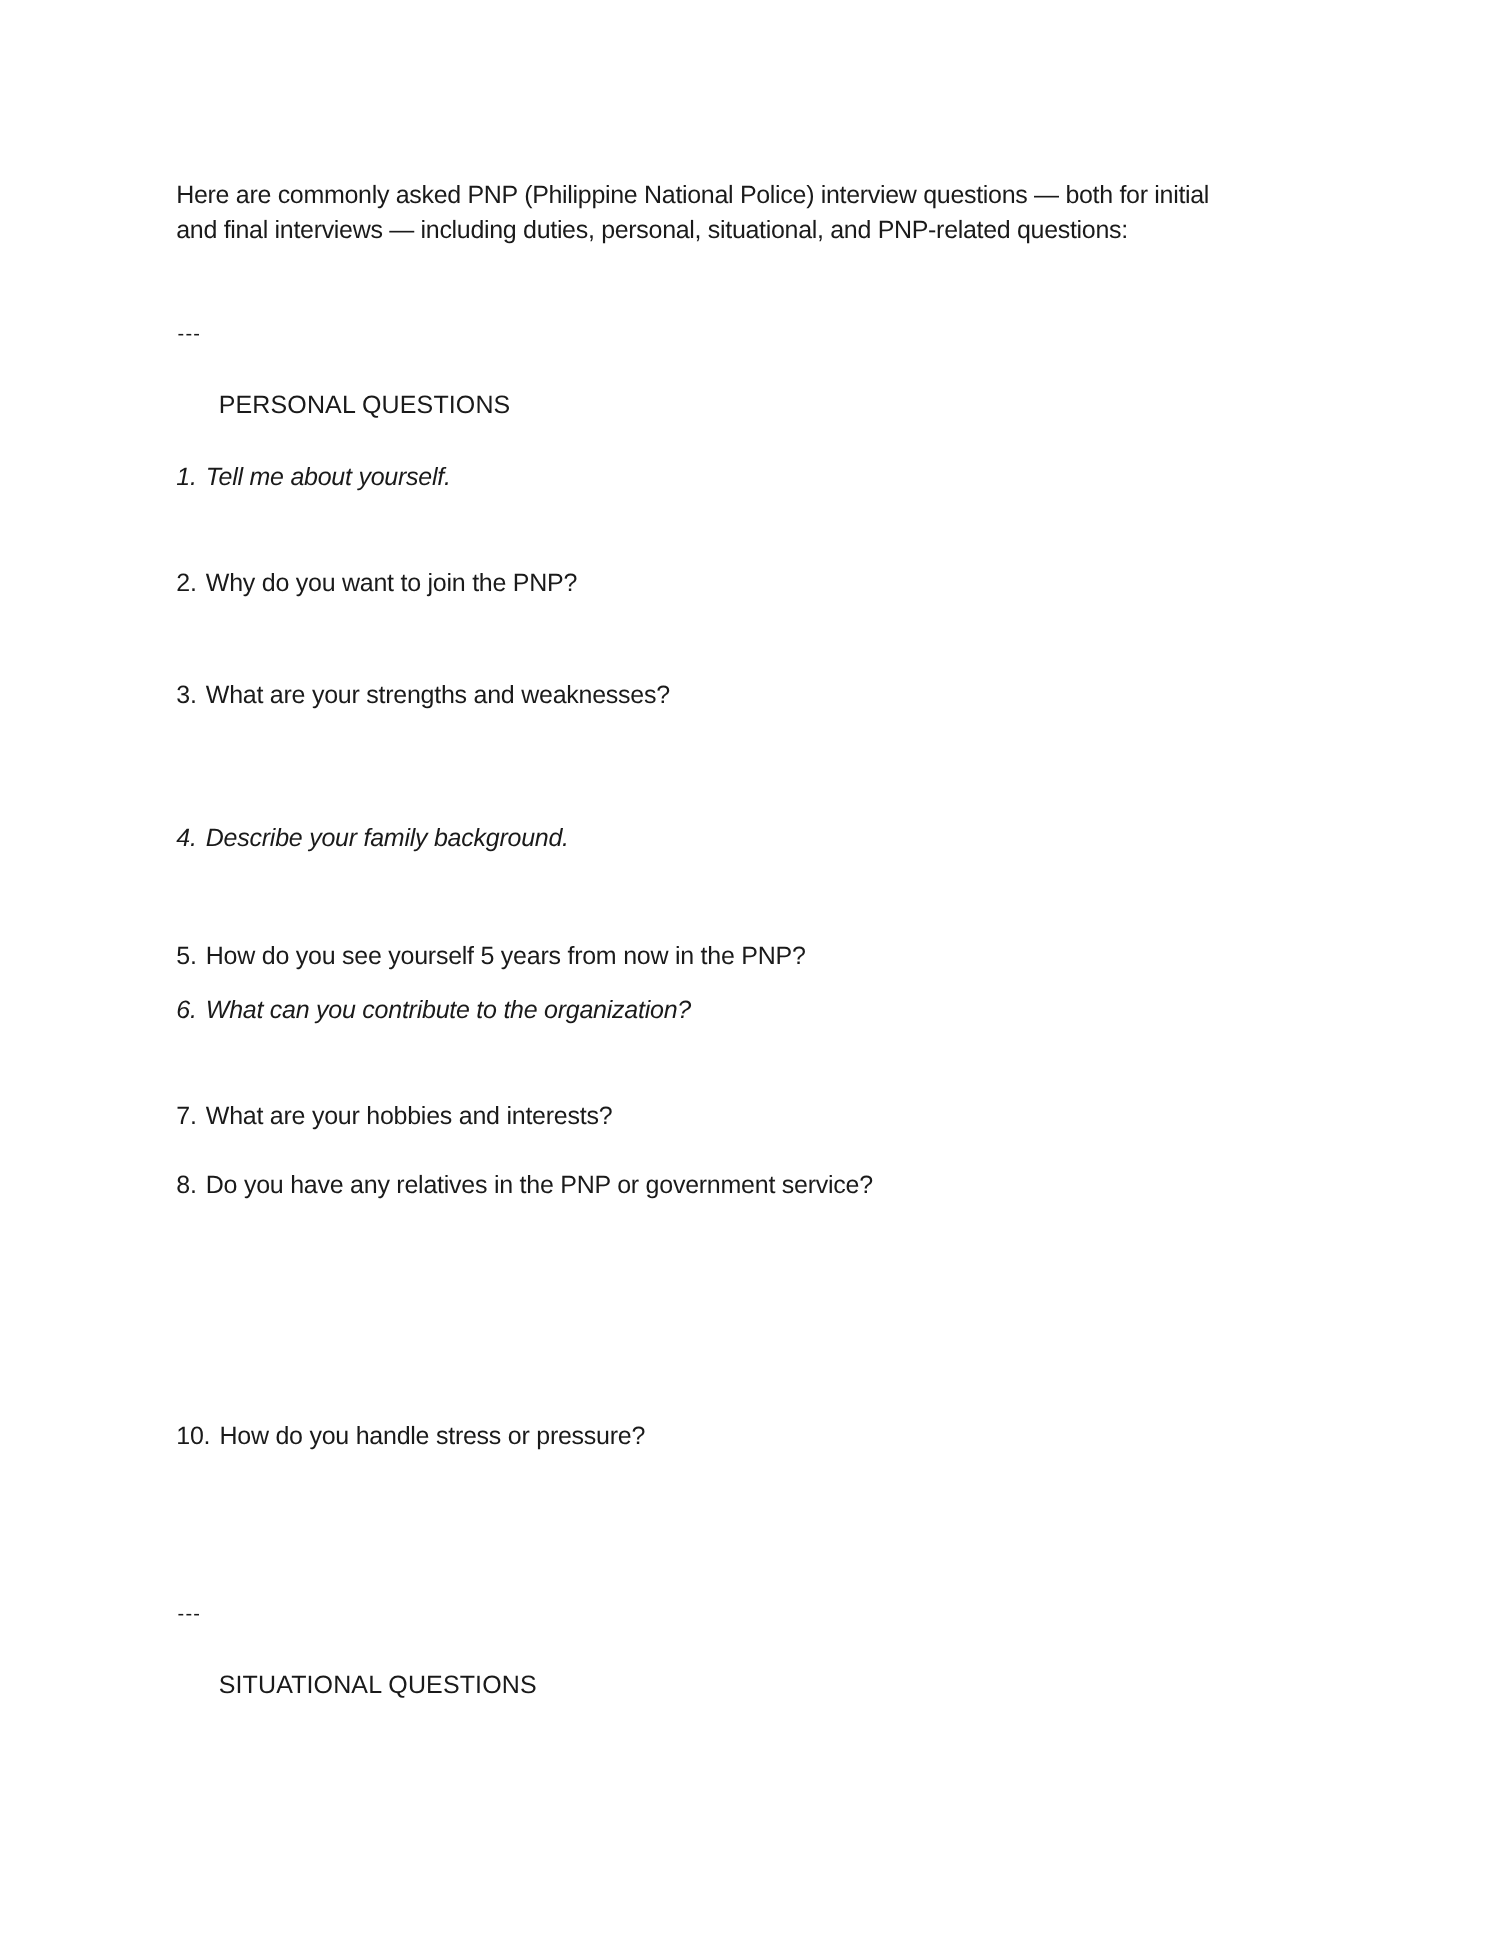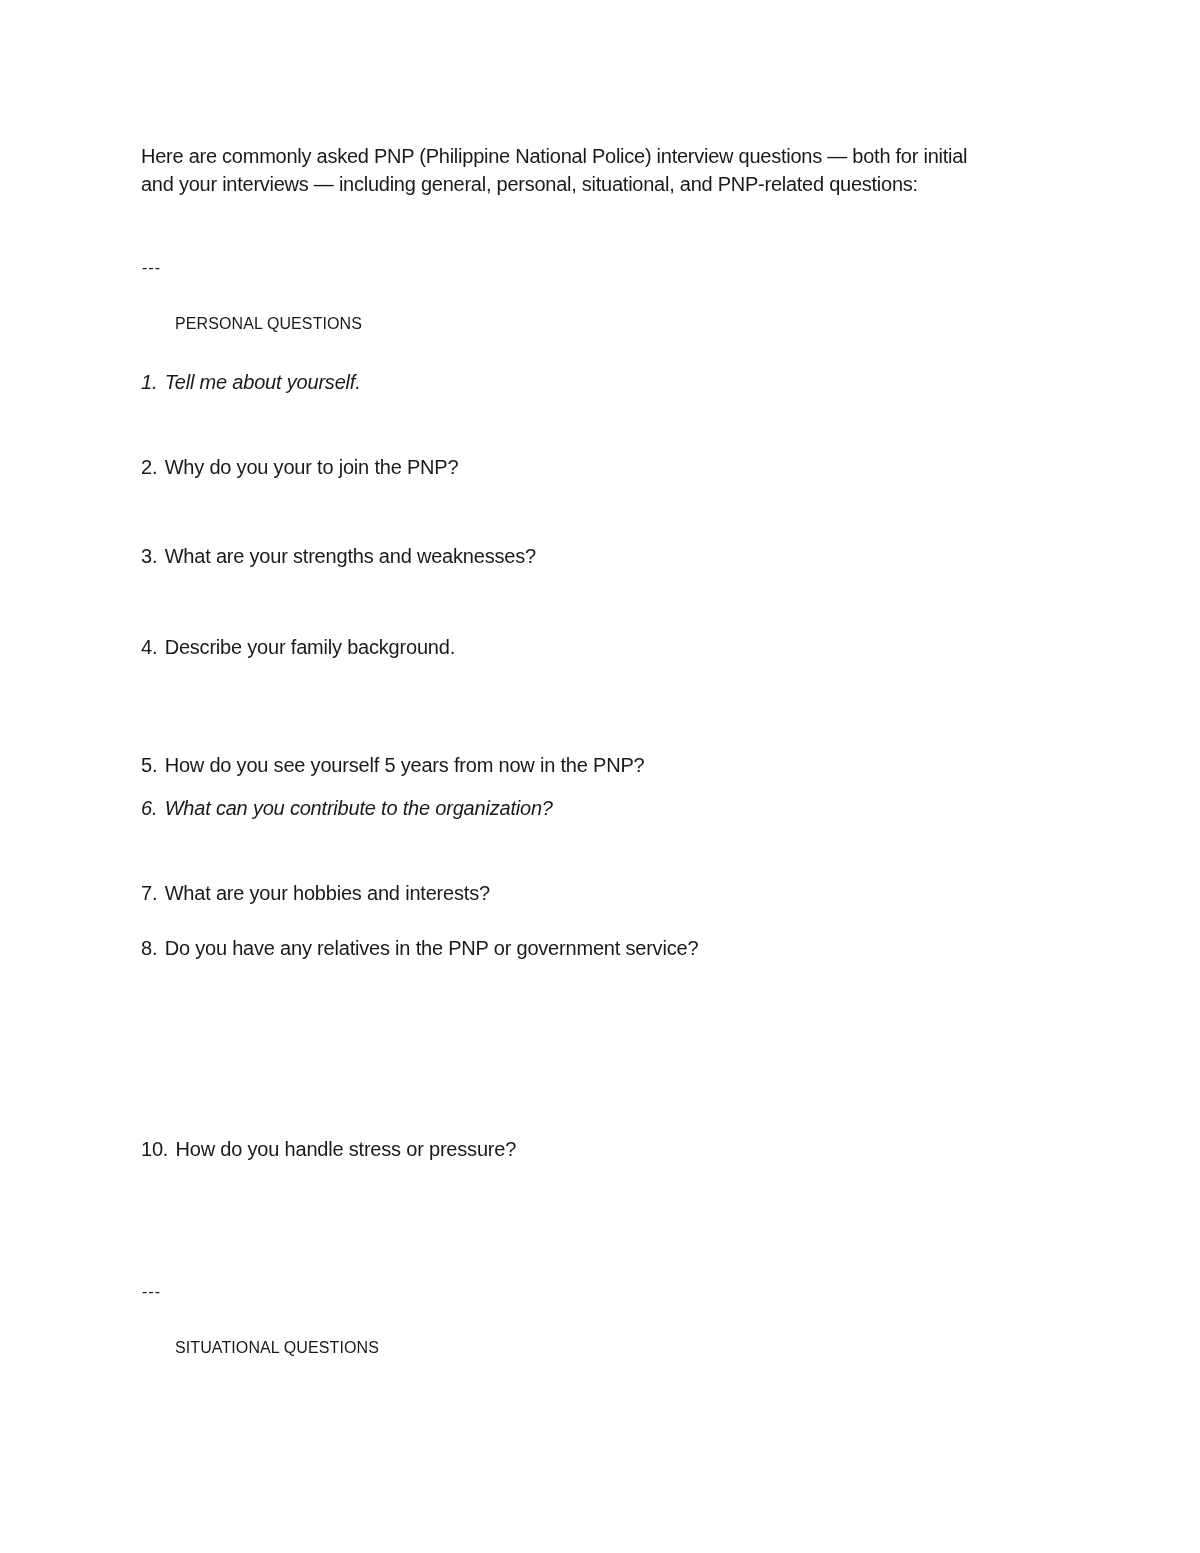--- a/index.html
+++ b/index.html
@@ -43,54 +43,54 @@
     .sep {
       position: absolute;
       left: 142px;
       font-size: 16px;
       line-height: 20px;
       letter-spacing: 1px;
     }
     .heading {
       position: absolute;
       left: 175px;
-      font-size: 16px;
+      font-size: 20px;
       line-height: 24px;
       letter-spacing: 0.1px;
       white-space: nowrap;
     }
     .q-num { margin-right: 2px; }
   </style>
 </head>
 <body>
 
 <div class="page">
 
   <div class="intro">
     <span>Here are commonly asked PNP (Philippine National Police) interview questions — both for initial</span>
-    <span>and your interviews — including general, personal, situational, and PNP-related questions:</span>
+    <span>and final interviews — including duties, personal, situational, and PNP-related questions:</span>
   </div>
 
   <div class="sep" style="top:258px;">---</div>
 
   <div class="heading" style="top:312px;">PERSONAL QUESTIONS</div>
 
   <div class="line" style="top:370px;font-style:italic;">
     <span class="q-num">1.</span>
     <span>Tell me about yourself.</span>
   </div>
   <div class="line" style="top:455px;">
     <span class="q-num">2.</span>
-    <span>Why do you your to join the PNP?</span>
+    <span>Why do you want to join the PNP?</span>
   </div>
   <div class="line" style="top:544px;">
     <span class="q-num">3.</span>
     <span>What are your strengths and weaknesses?</span>
   </div>
-  <div class="line" style="top:635px;">
+  <div class="line" style="top:659px;font-style:italic;">
     <span class="q-num">4.</span>
     <span>Describe your family background.</span>
   </div>
   <div class="line" style="top:710px;margin-top:43px;">
     <span class="q-num">5.</span>
     <span>How do you see yourself 5 years from now in the PNP?</span>
   </div>
   <div class="line" style="top:796px;font-style:italic;">
     <span class="q-num">6.</span>
     <span>What can you contribute to the organization?</span>

